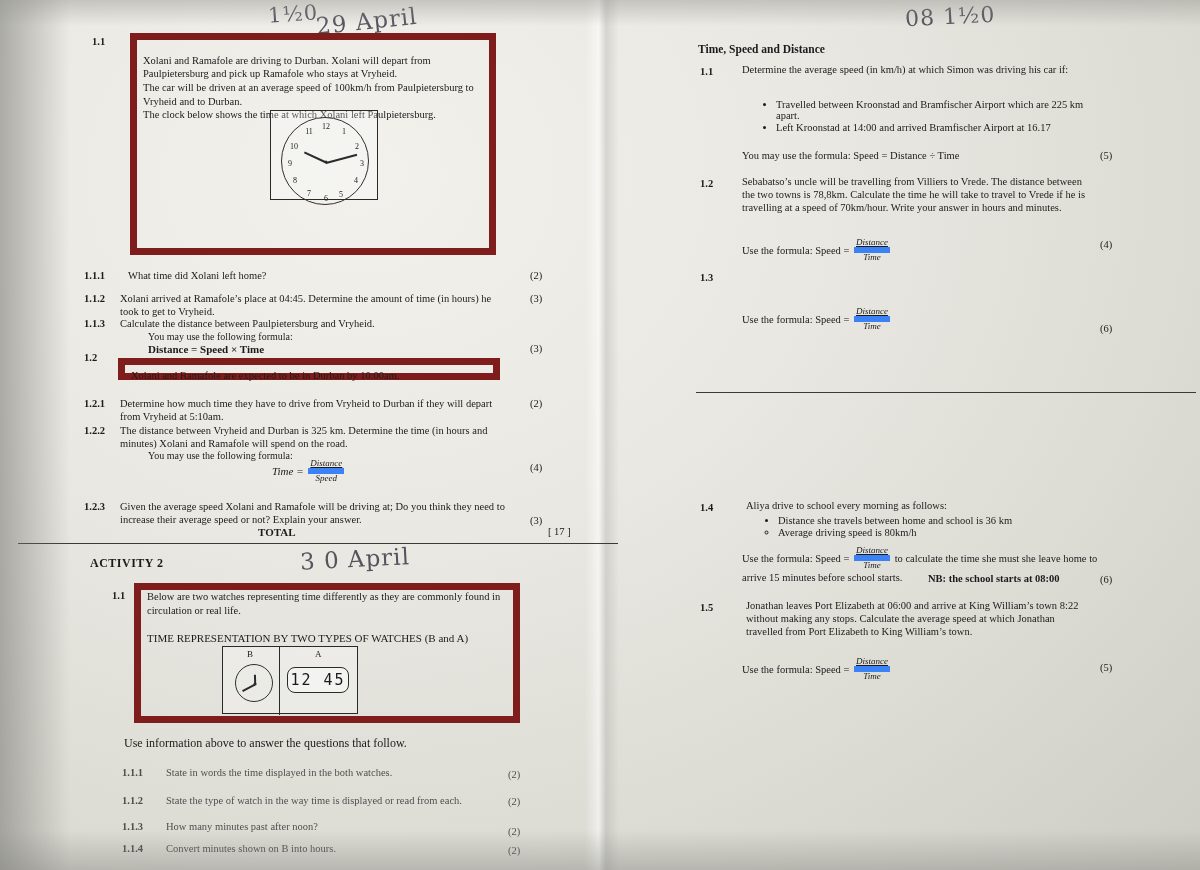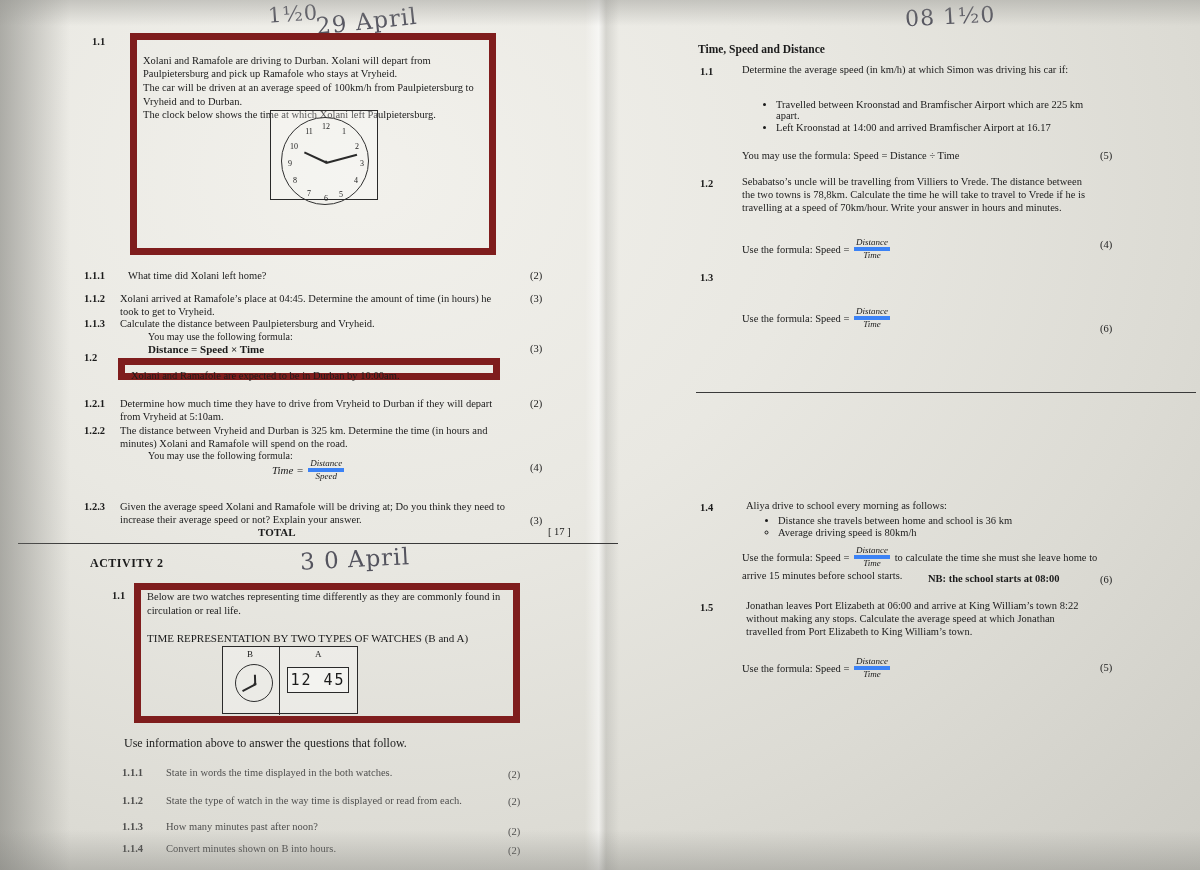--- a/index.html
+++ b/index.html
@@ -85,21 +85,21 @@
     display: inline-block;
     text-align: center;
     vertical-align: middle;
     font-style: italic;
     font-size: 9px;
     line-height: 1.05;
     margin: 0 2px;
     position: relative;
     top: -1px;
   }
-  .frac .top { display: block; border-bottom: 4px solid #3b82f6; padding: 0 2px; }
+  .frac .top { display: block; border-bottom: 6px solid #3b82f6; padding: 0 2px; text-decoration: underline; }
   .frac .bot { display: block; padding: 0 2px; }
   ul.bul { margin: 2px 0 2px 16px; padding-left: 10px; }
   ul.bul li { margin: 1px 0; }
   .b { font-weight: 700; }
 
   
   .clockbox {
     position: absolute;
     border: 1px solid #2a2a2a;
     box-sizing: border-box;
@@ -240,21 +240,21 @@
 
     <div class="clockbox" style="left:222px; top:646px; width:136px; height:68px; background:rgba(255,255,255,.3);">
       <div class="sep" style="left:56px; top:0; height:68px;"></div>
       <div class="lbl-ab" style="left:24px; top:2px;">B</div>
       <div class="lbl-ab" style="left:92px; top:2px;">A</div>
       <div class="dial" style="left:12px; top:17px; width:38px; height:38px;">
         <div class="hand" style="left:19px; top:19px; width:10px; transform:rotate(-92deg);"></div>
         <div class="hand" style="left:19px; top:19px; width:14px; transform:rotate(152deg);"></div>
         <div class="pivot" style="left:19px; top:19px;"></div>
       </div>
-      <div class="digital" style="left:64px; top:20px; width:62px; height:26px; font-size:15px; background:rgba(255,255,255,.4);">12  45</div>
+      <div class="digital" style="left:64px; top:20px; width:62px; height:26px; font-size:15px; background:rgba(255,255,255,.4);border-radius:8px;">12  45</div>
     </div>
 
     <div class="txt" style="left:124px; top:736px; font-size:12px;">Use information above to answer the questions that follow.</div>
 
     <div class="num faint" style="left:122px; top:767px;">1.1.1</div>
     <div class="txt faint" style="left:166px; top:767px; width:350px; font-size:10.5px;">State in words the time displayed in the both watches.</div>
     <div class="marks faint" style="left:508px; top:769px;">(2)</div>
 
     <div class="num faint" style="left:122px; top:795px;">1.1.2</div>
     <div class="txt faint" style="left:166px; top:795px; width:350px; font-size:10.5px;">State the type of watch in the way time is displayed or read from each.</div>

